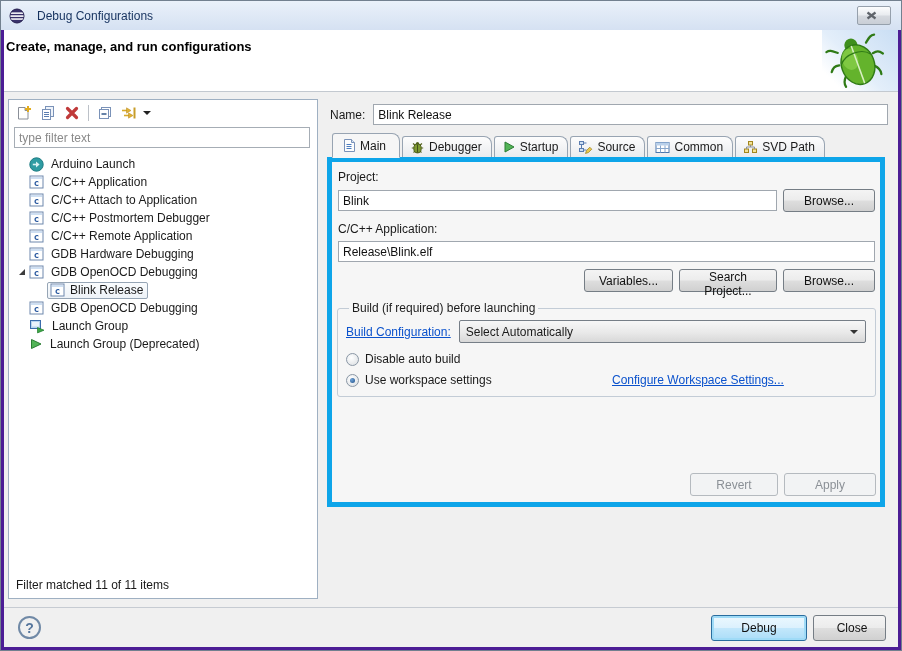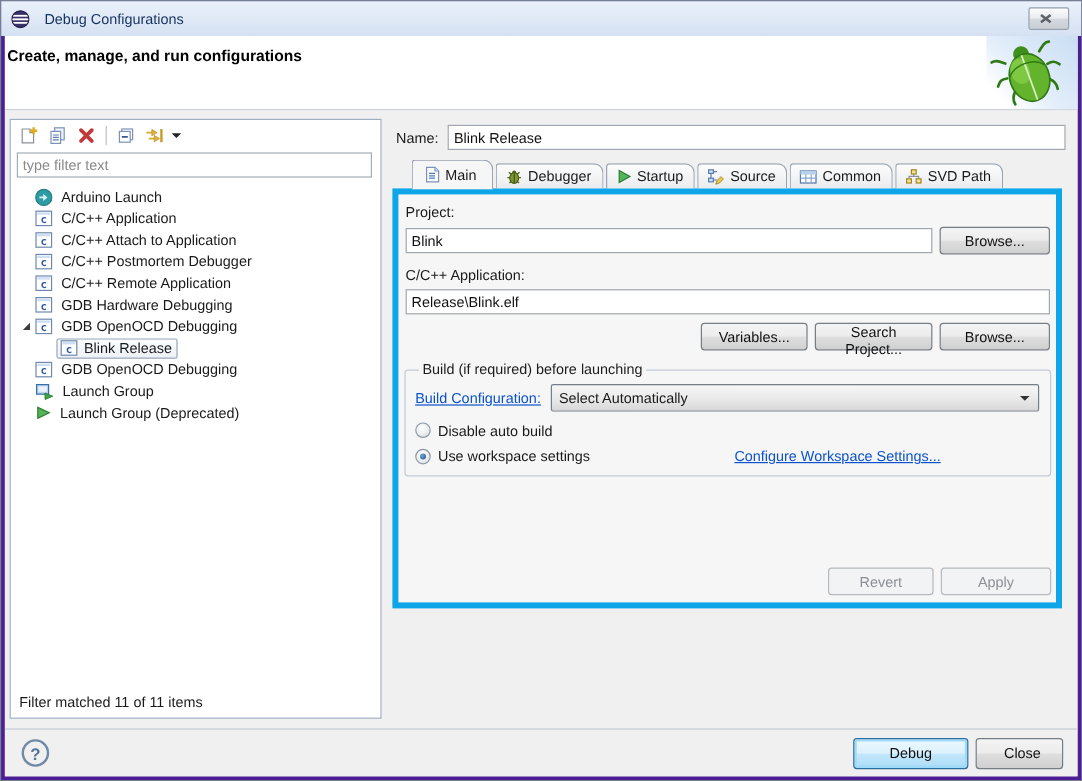--- a/index.html
+++ b/index.html
@@ -40,21 +40,21 @@
   .sel-wrap .lbl { padding:0 1px; }
   .tree-status { position:absolute; left:7px; bottom:6px; color:#1a1a1a; }
 
   
   .right-panel { position:absolute; left:322px; top:0; right:4px; bottom:8px; }
   .name-row { display:flex; align-items:center; margin:12px 6px 0 4px; }
   .name-row label { margin-right:8px; }
   .txt { height:21px; border:1px solid #a0a7af; background:#fff; padding:0 4px; font-family:"Liberation Sans",sans-serif; font-size:12px; color:#111; outline:none; }
   .name-row .txt { flex:1; }
 
-  .tabbar { display:flex; align-items:flex-end; margin:7px 9px 0 17px; height:25px; position:relative; z-index:2; }
+  .tabbar { display:flex; align-items:flex-end; margin:7px 9px 0 6px; height:25px; position:relative; z-index:2; }
   .tab { display:flex; align-items:center; gap:4px; padding:0 9px 0 7px; height:21px; border:1px solid #98a4b2; border-bottom:none;
     border-radius:3px 8px 0 0; background:linear-gradient(#fdfdfd,#e9ebee); margin-right:2px; white-space:nowrap; cursor:default; }
   .tab.active { height:25px; background:#f6f6f6; margin-bottom:-1px; border-bottom:1px solid #f6f6f6; padding:0 13px 0 9px; z-index:3; }
   .tab .ic { display:inline-flex; }
 
   .content { position:relative; margin:0 9px 0 1px; height:350px; border:5px solid #0ea5e9; background:#f6f6f6; z-index:1; }
   .sec-label { margin:8px 0 0 6px; }
   .field-row { display:flex; align-items:center; margin:5px 5px 0 6px; }
   .field-row .txt { flex:1; }
   .btn { height:23px; border:1px solid #757d85; border-radius:3px; font-family:"Liberation Sans",sans-serif; font-size:12px; color:#111;
@@ -66,21 +66,21 @@
 
   fieldset.build-group { border:1px solid #c3ccd6; border-radius:3px; margin:9px 4px 0 5px; padding:1px 9px 9px 8px; }
   fieldset.build-group legend { padding:0 3px; margin-left:3px; color:#1c1c1c; font-size:12px; }
   .bc-row { display:flex; align-items:center; margin-top:4px; }
   a.link { color:#0b52cc; text-decoration:underline; cursor:pointer; white-space:nowrap; }
   .combo { flex:1; margin-left:8px; height:23px; border:1px solid #767e87; border-radius:2px; background:linear-gradient(#f7f7f7,#e9e9e9 55%,#d8d8d8);
     display:flex; align-items:center; padding:0 6px; position:relative; cursor:default; }
   .combo .caret-down { position:absolute; right:7px; top:9px; }
   .r-row { display:flex; align-items:center; margin-top:9px; }
   .r-col1 { width:266px; display:flex; align-items:center; }
-  .r-col2 { display:flex; }
+  .r-col2 { display:flex; align-items:center; }
   .radio { width:13px; height:13px; border-radius:50%; border:1px solid #8a97a5; background:radial-gradient(circle at 40% 35%, #ffffff, #d9dde1); margin-right:6px; flex:none; position:relative; }
   .radio.checked::after { content:""; position:absolute; left:3px; top:3px; width:5px; height:5px; border-radius:50%; background:radial-gradient(circle at 35% 35%, #6fa3d8, #1f4f87); }
   .bottom-actions { position:absolute; right:4px; bottom:6px; display:flex; gap:6px; }
   .bottom-actions .btn { width:92px; }
   .bottom-actions .btn:first-child { width:88px; }
 
   
   .footer { height:40px; border-top:1px solid #c6cbd2; background:#f0f0f0; position:relative; }
   .help-circle { position:absolute; left:14px; top:8px; width:23px; height:23px; border-radius:50%; border:2px solid #7089a6; color:#55759c;
     display:flex; align-items:center; justify-content:center; font-weight:bold; font-size:14px; cursor:default; }

